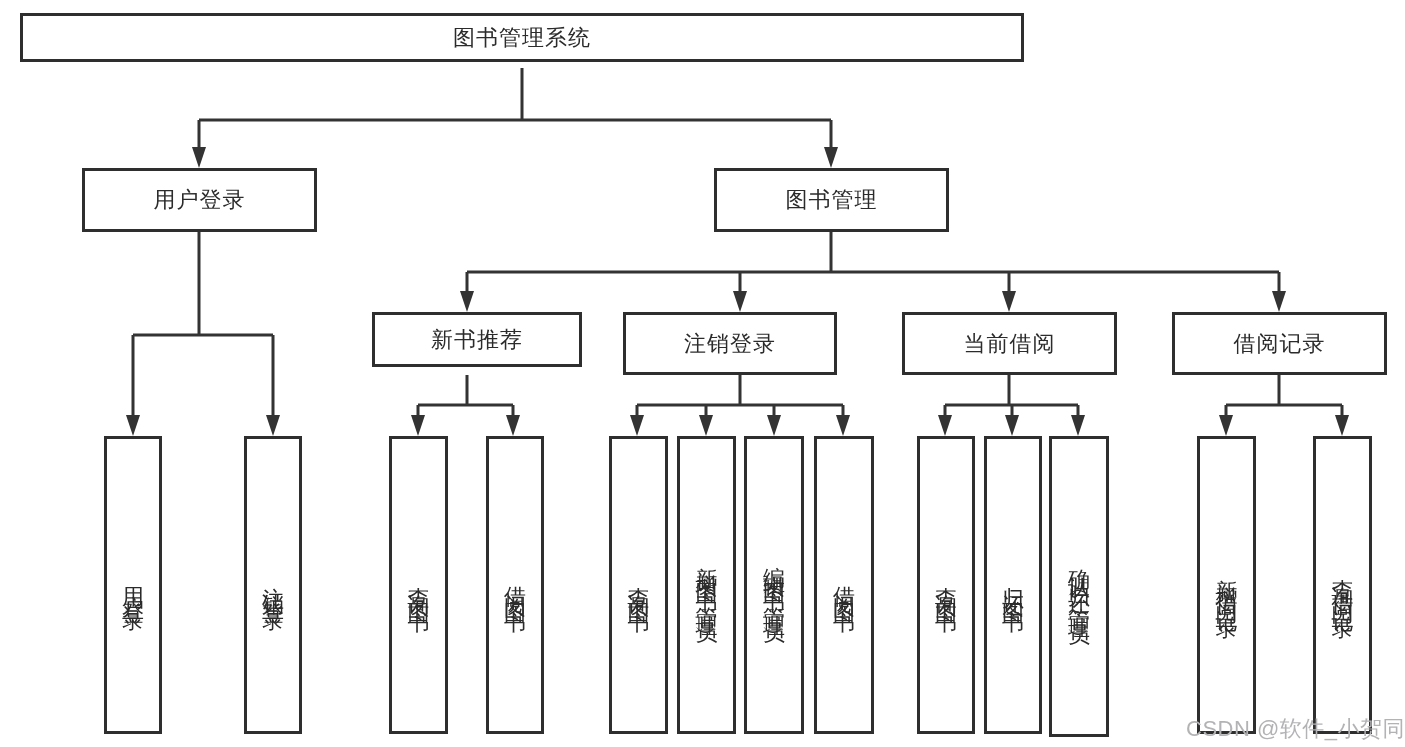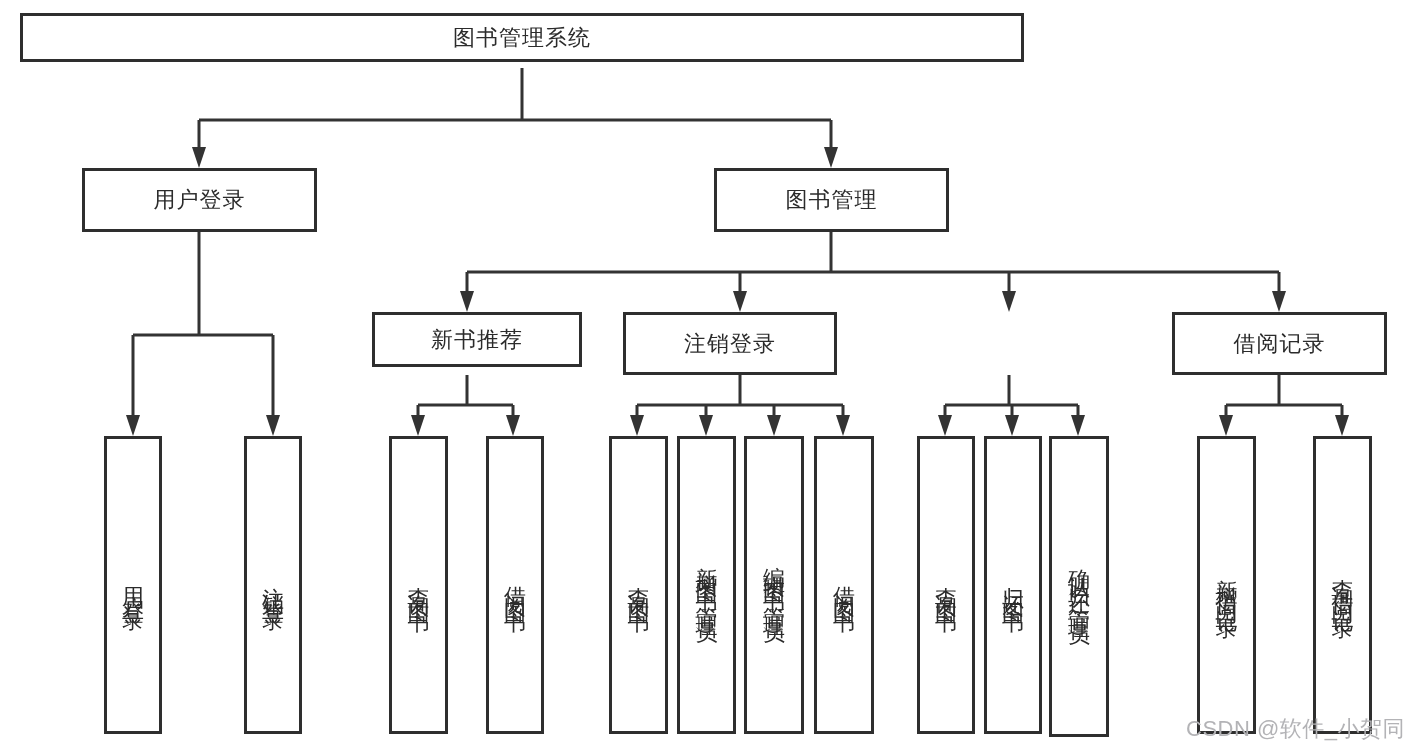--- a/index.html
+++ b/index.html
@@ -108,20 +108,23 @@
   <div class="node" style="left:714px; top:168px; width:235px; height:64px;">
     <span>图书管理</span>
   </div>
 
   <div class="node" style="left:360px; top:312px; width:210px; height:55px;margin-left:12px;">
     <span>新书推荐</span>
   </div>
   <div class="node" style="left:623px; top:312px; width:214px; height:63px;">
     <span>注销登录</span>
   </div>
+  <div class="node" style="left:902px; top:312px; width:215px; height:63px;">
+    <span>当前借阅</span>
+  </div>
   <div class="node" style="left:1172px; top:312px; width:215px; height:63px;">
     <span>借阅记录</span>
   </div>
 
   <div class="node leaf" style="left:104px; top:436px; width:58px; height:298px;">
     <span class="vlabel">用户登录</span>
   </div>
   <div class="node leaf" style="left:244px; top:436px; width:58px; height:298px;">
     <span class="vlabel">注销登录</span>
   </div>

